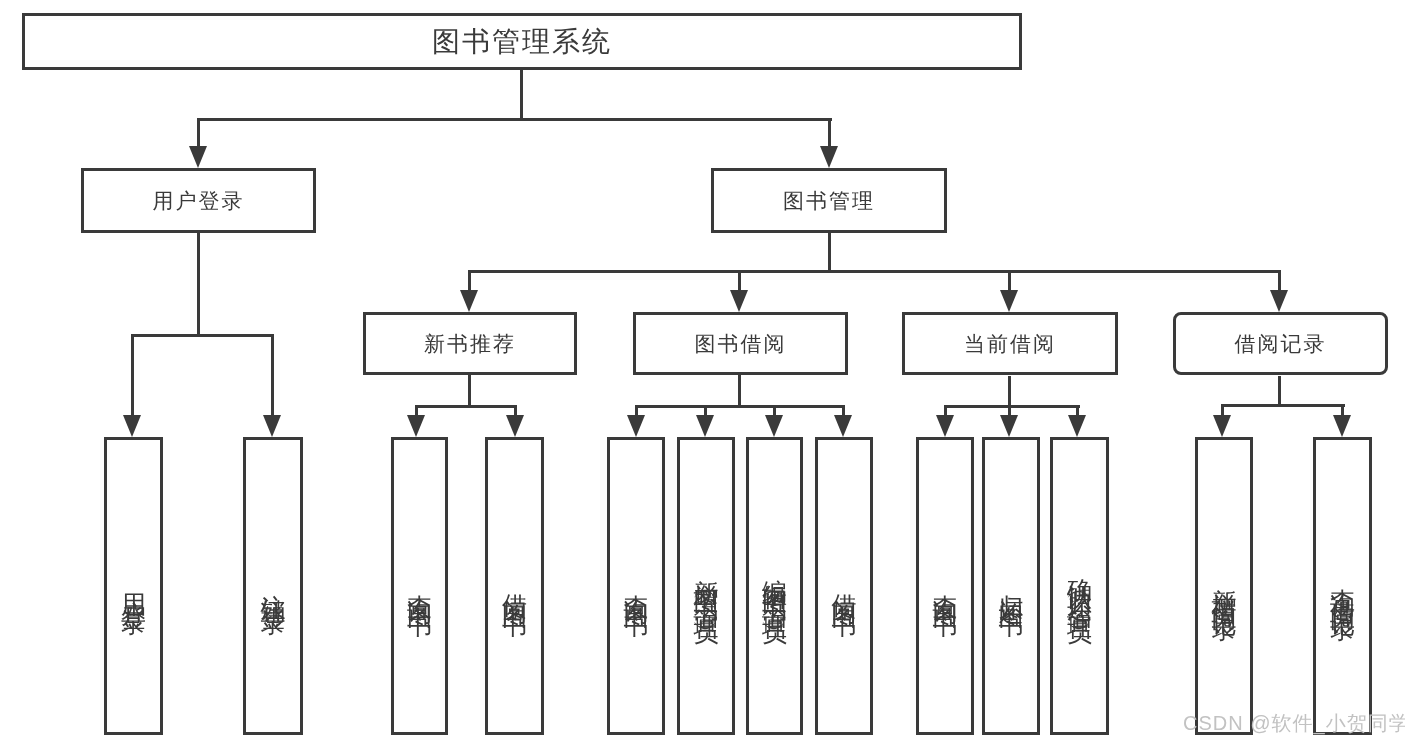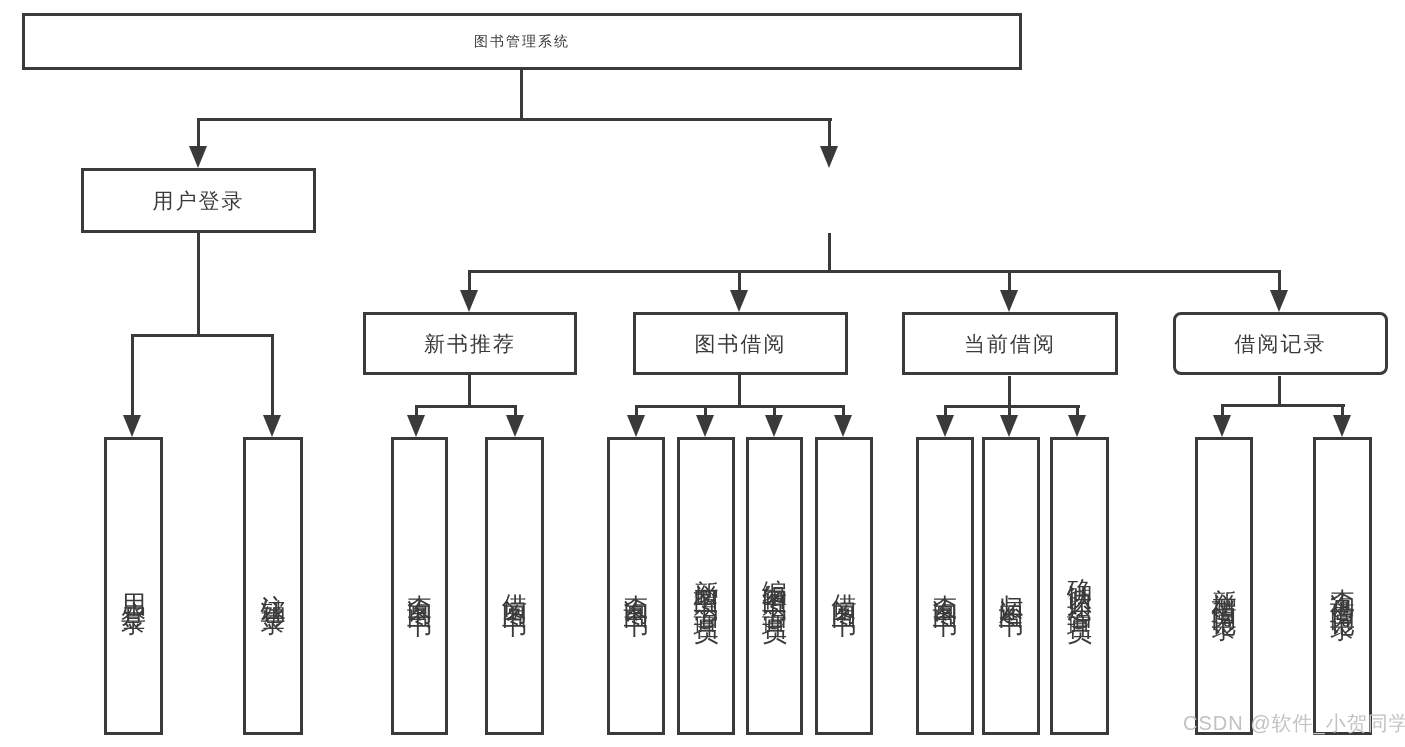--- a/index.html
+++ b/index.html
@@ -15,21 +15,21 @@
     overflow:hidden;
   }
   #stage{position:relative;width:1405px;height:747px;background:var(--bg);}
   .hbox{
     position:absolute;box-sizing:border-box;background:#fff;
     border:3px solid var(--line);
     display:flex;align-items:center;justify-content:center;
     font-size:21px;letter-spacing:2px;color:var(--text);
     white-space:nowrap;
   }
-  .hbox.root{font-size:14px;}
+  .hbox.root{font-size:28px;}
   .vbox{
     position:absolute;box-sizing:border-box;background:#fff;
     border:3px solid var(--line);
     display:flex;align-items:center;justify-content:center;
     color:var(--text);
   }
   .vtext{
     writing-mode:vertical-rl;text-orientation:mixed;
     font-size:25px;line-height:1;letter-spacing:6px;
     color:var(--text);white-space:nowrap;
@@ -49,20 +49,23 @@
 <body>
 
 <div id="stage">
 
   <div class="hbox root" style="left:22px;top:13px;width:1000px;height:57px;">
     <span>图书管理系统</span>
   </div>
 
   <div class="hbox" style="left:81px;top:168px;width:235px;height:65px;">
     <span>用户登录</span>
+  </div>
+  <div class="hbox" style="left:711px;top:168px;width:236px;height:65px;">
+    <span>图书管理</span>
   </div>
 
   <div class="hbox" style="left:633px;top:312px;width:215px;height:63px;">
     <span>图书借阅</span>
   </div>
   <div class="hbox" style="left:363px;top:312px;width:214px;height:63px;">
     <span>新书推荐</span>
   </div>
   <div class="hbox" style="left:902px;top:312px;width:216px;height:63px;">
     <span>当前借阅</span>

